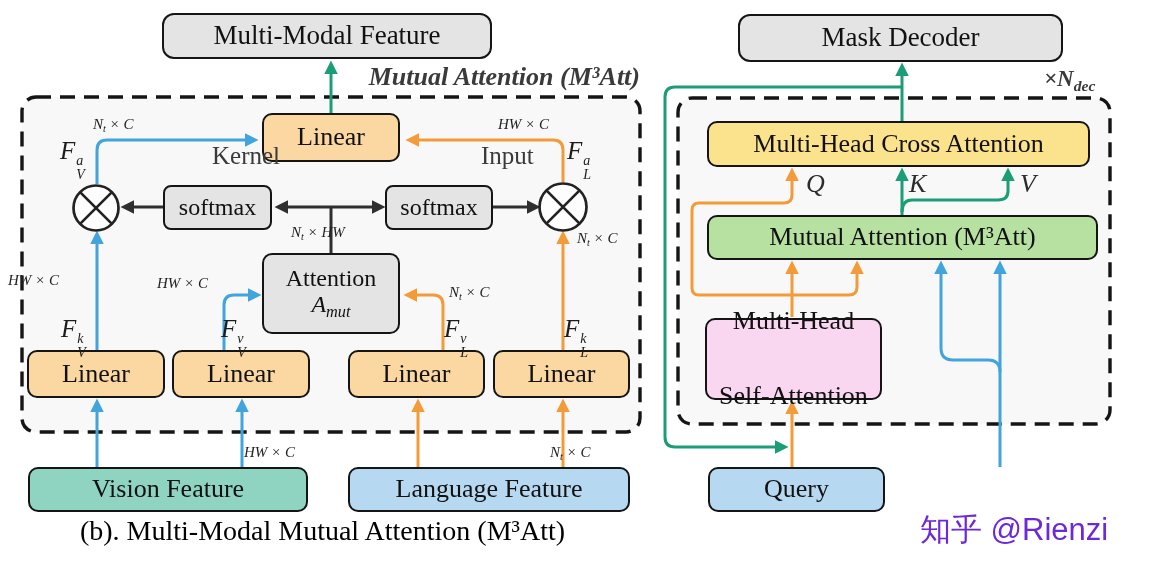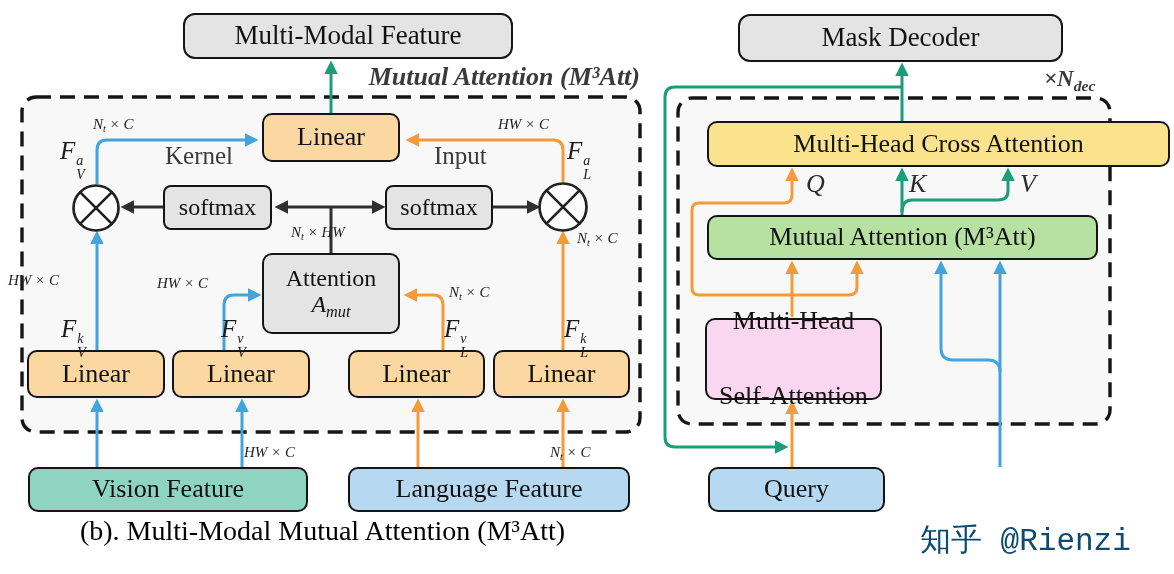--- a/index.html
+++ b/index.html
@@ -12,32 +12,32 @@
   .gray{background:var(--box-gray,#e4e4e4);}
   .orange{background:var(--box-orange,#fbd7a1);}
   .teal{background:var(--box-teal,#8fd3c1);}
   .blue{background:var(--box-blue,#b7d8f1);}
   .yellow{background:var(--box-yellow,#fbe28c);}
   .green{background:var(--box-green,#b7e1a1);}
   .pink{background:var(--box-pink,#f9d7f0);gap:44px;}
   .lbl{position:absolute;color:#1c1c1c;z-index:3;white-space:nowrap;}
   .mathl{font-style:italic;font-size:15px;color:#222;}
   .flabel{font-style:italic;font-size:25px;}
-  .edge-word{font-size:25px;color:#3a3a3a;}
+  .edge-word{font-size:25px;color:#3a3a3a;margin-left:47px;}
   .panel-title{font-weight:bold;font-style:italic;font-size:26px;color:#3a3a3a;}
   .caption{font-size:28px;color:#000000;text-align:center;}
   .qkv{font-style:italic;font-size:26px;color:#2c2c2c;}
   .m-base,.m-pre,.m-post{font-style:italic;}
   .m-stack{display:inline-flex;flex-direction:column;justify-content:center;
            font-size:0.56em;line-height:1.02;vertical-align:-0.42em;margin-left:1px;font-style:italic;}
   .m-subonly{font-size:0.68em;vertical-align:-0.32em;font-style:italic;}
   .attn-sub{font-size:24px;}
-  .watermark{position:absolute;z-index:4;font-family:Liberation Mono, monospace;
-             font-size:31px;color:#0c4a6e;
-             text-shadow:0 0 2px #fff,1px 1px 0 #fff,-1px -1px 0 #fff;margin-top:10px;}
+  .watermark{position:absolute;z-index:4;font-family:Liberation Sans, sans-serif;
+             font-size:31px;color:#6d28d9;
+             text-shadow:0 0 2px #fff,1px 1px 0 #fff,-1px -1px 0 #fff;}
 </style>
 </head>
 <body>
 
 <div class="stage">
 
   <svg class="wires" width="1174" height="574" viewBox="0 0 1174 574">
     <defs>
       <marker id="aB" viewBox="0 0 10 10" refX="6" refY="5" markerWidth="4.6" markerHeight="4.6" orient="auto-start-reverse">
         <path d="M0 0 L10 5 L0 10 z" style="fill:var(--blue,#41a4dc)"></path>
@@ -104,21 +104,21 @@
       <path d="M 792 295 L 849 295 Q 857 295 857 287 L 857 266" marker-end="url(#aO)"></path>
       <path d="M 792 467 L 792 406" marker-end="url(#aO)"></path>
     </g>
 
     <g fill="none" style="stroke:var(--blue,#41a4dc)" stroke-width="3">
       <path d="M 1000 467 L 1000 266" marker-end="url(#aB)"></path>
       <path d="M 1000 372 Q 1000 360 988 360 L 953 360 Q 941 360 941 348 L 941 266" marker-end="url(#aB)"></path>
     </g>
   </svg>
 
-  <div class="box gray" style="left:183px;top:13px;width:330px;height:46px;border-radius:12px;font-size:27px;">
+  <div class="box gray" style="left:162px;top:13px;width:330px;height:46px;border-radius:12px;font-size:27px;">
     <span>Multi-Modal Feature</span>
   </div>
   <div class="box orange" style="left:262px;top:113px;width:138px;height:49px;">
     <span>Linear</span>
   </div>
   <div class="box gray" style="left:163px;top:185px;width:109px;height:45px;border-radius:8px;font-size:24px;">
     <span>softmax</span>
   </div>
   <div class="box gray" style="left:385px;top:185px;width:108px;height:45px;border-radius:8px;font-size:24px;">
     <span>softmax</span>
@@ -181,21 +181,21 @@
         <span>k</span>
         <span>L</span>
       </span></div>
   <div class="lbl mathl" style="left:244px;top:444px;">HW × C</div>
   <div class="lbl mathl" style="left:550px;top:444px;"><span class="m-base">N</span><span class="m-subonly">t</span><span class="m-post"> × C</span></div>
   <div class="lbl caption" style="left:40px;top:515px;width:565px;">(b). Multi-Modal Mutual Attention (M³Att)</div>
 
   <div class="box gray" style="left:738px;top:14px;width:325px;height:48px;border-radius:12px;font-size:27px;">
     <span>Mask Decoder</span>
   </div>
-  <div class="box yellow" style="left:707px;top:121px;width:463px;height:46px;">
+  <div class="box yellow" style="left:707px;top:121px;width:383px;height:46px;">
     <span>Multi-Head Cross Attention</span>
   </div>
   <div class="box green" style="left:707px;top:215px;width:391px;height:45px;">
     <span>Mutual Attention (M³Att)</span>
   </div>
   <div class="box pink" style="left:705px;top:318px;width:177px;height:82px;line-height:1.18;">
     <span>Multi-Head</span>
     <span>Self-Attention</span>
   </div>
   <div class="box blue" style="left:708px;top:467px;width:177px;height:45px;">

